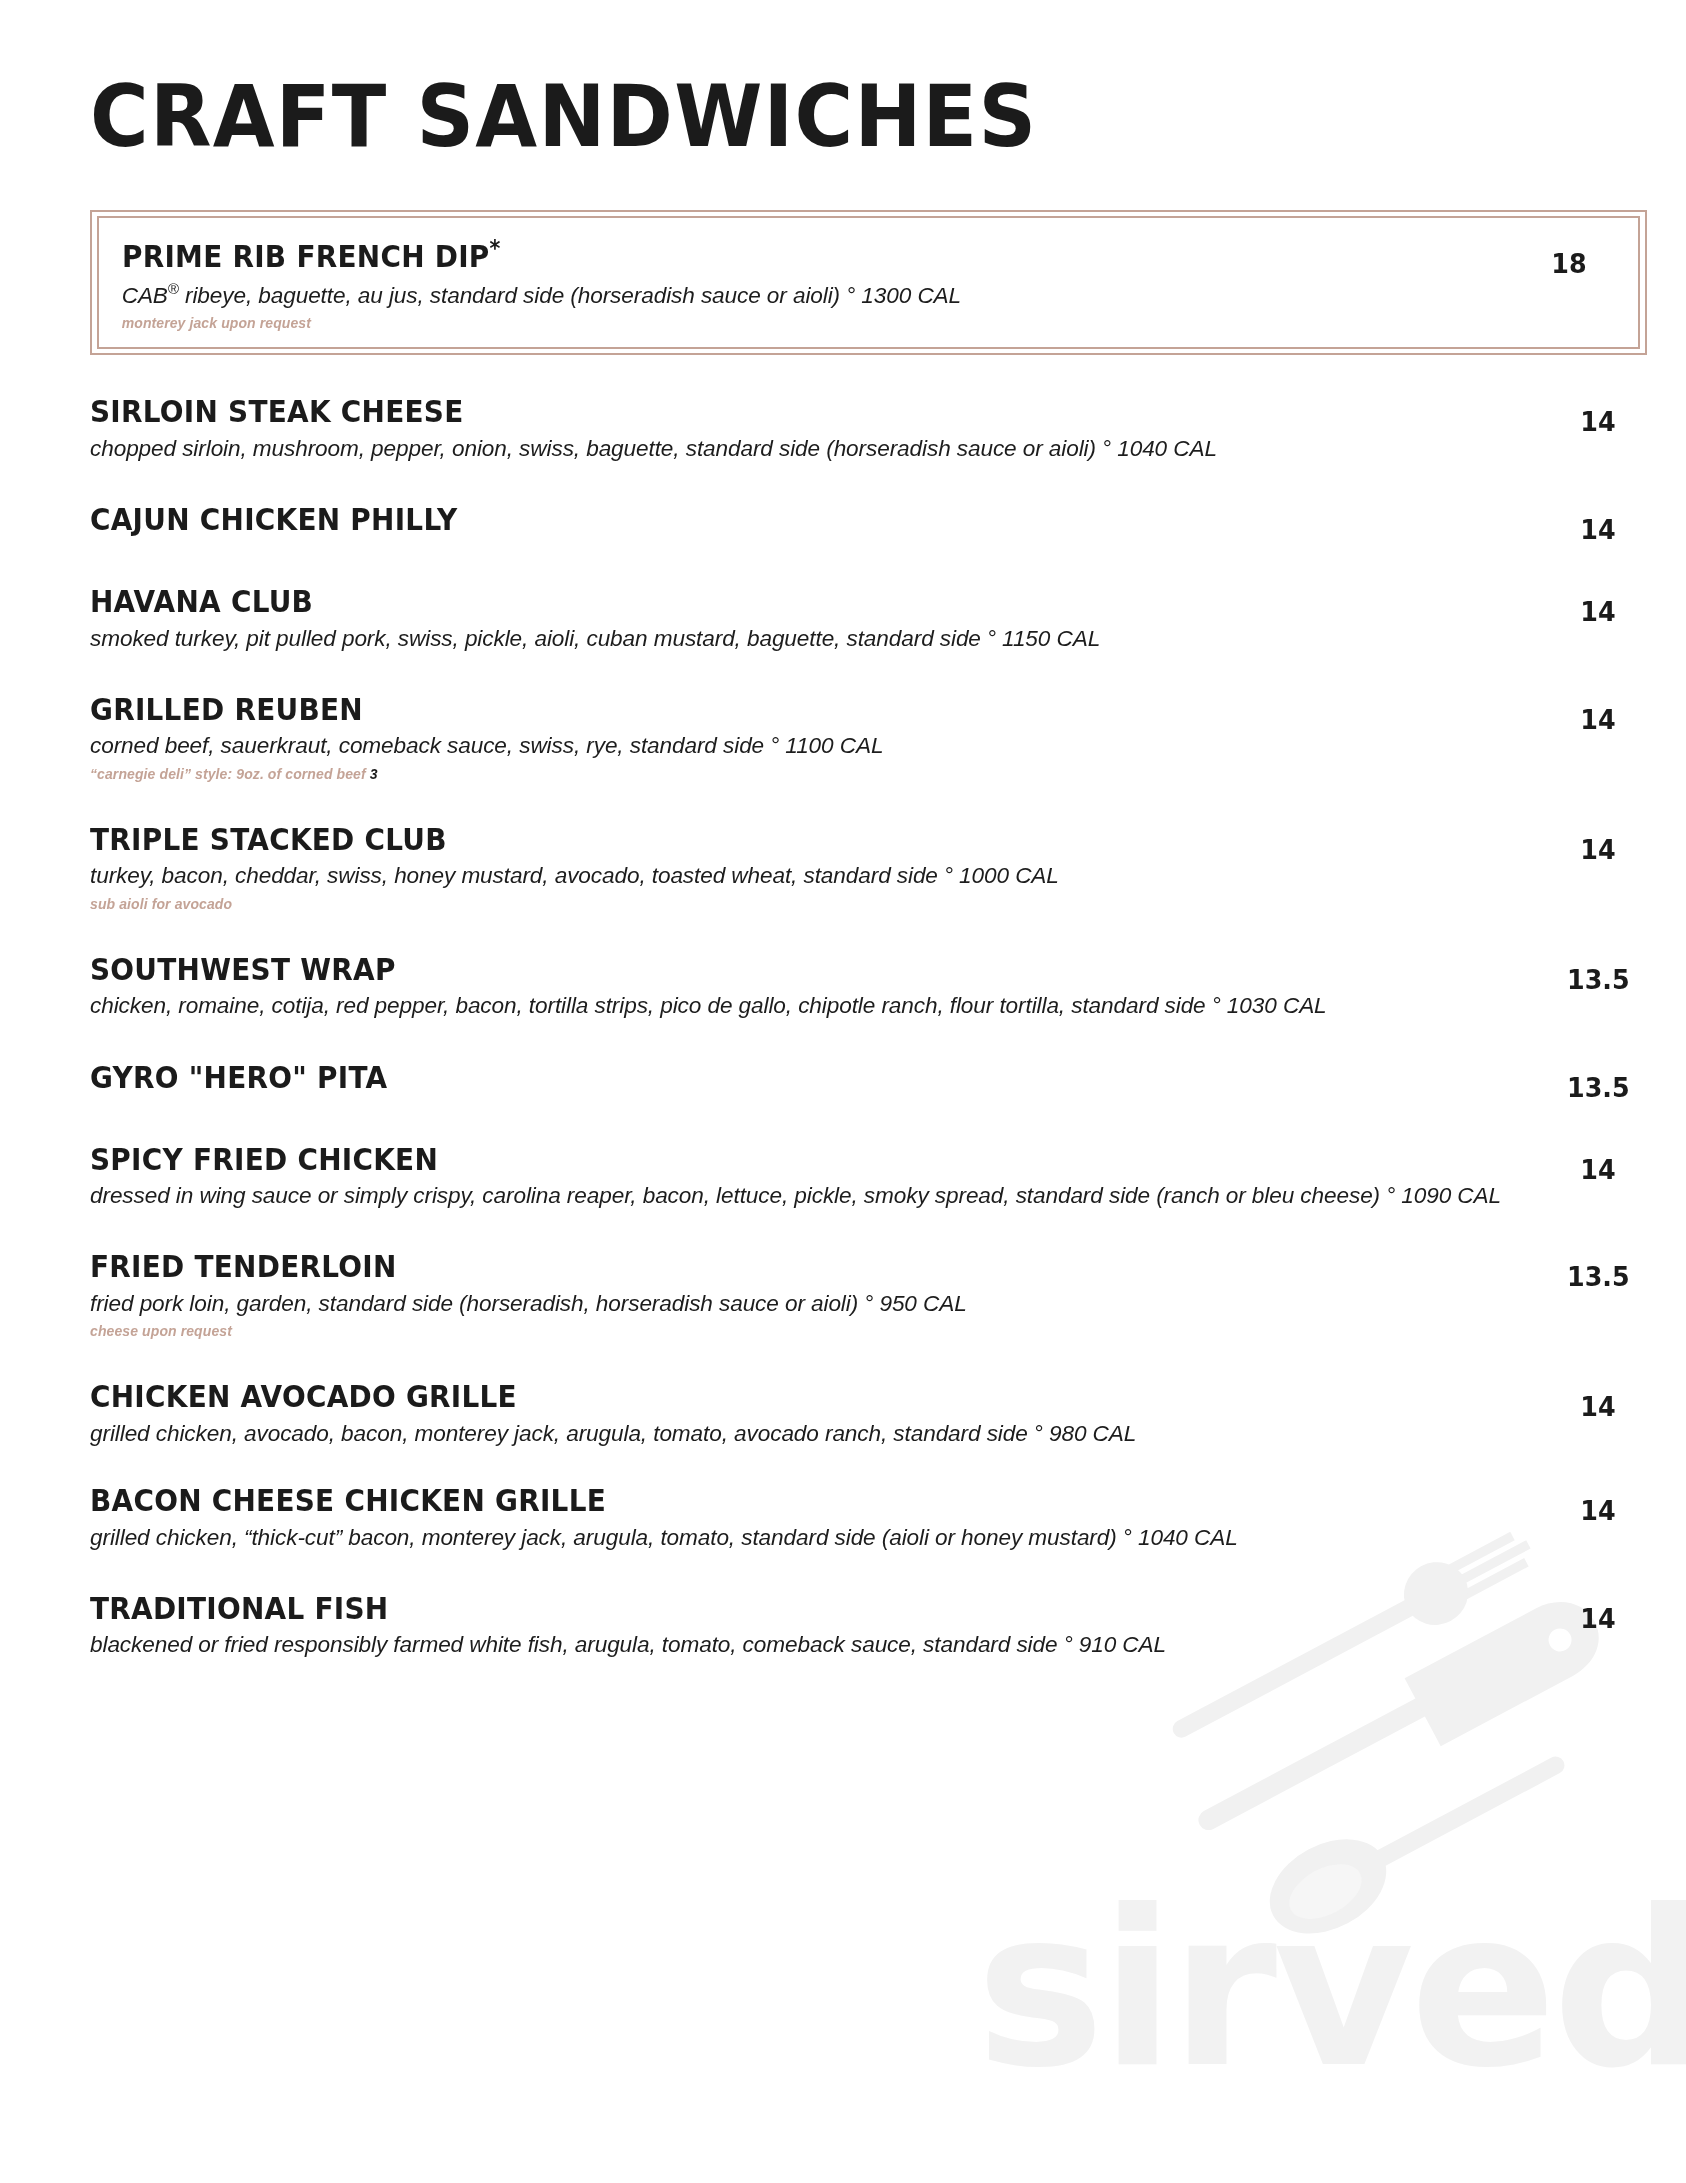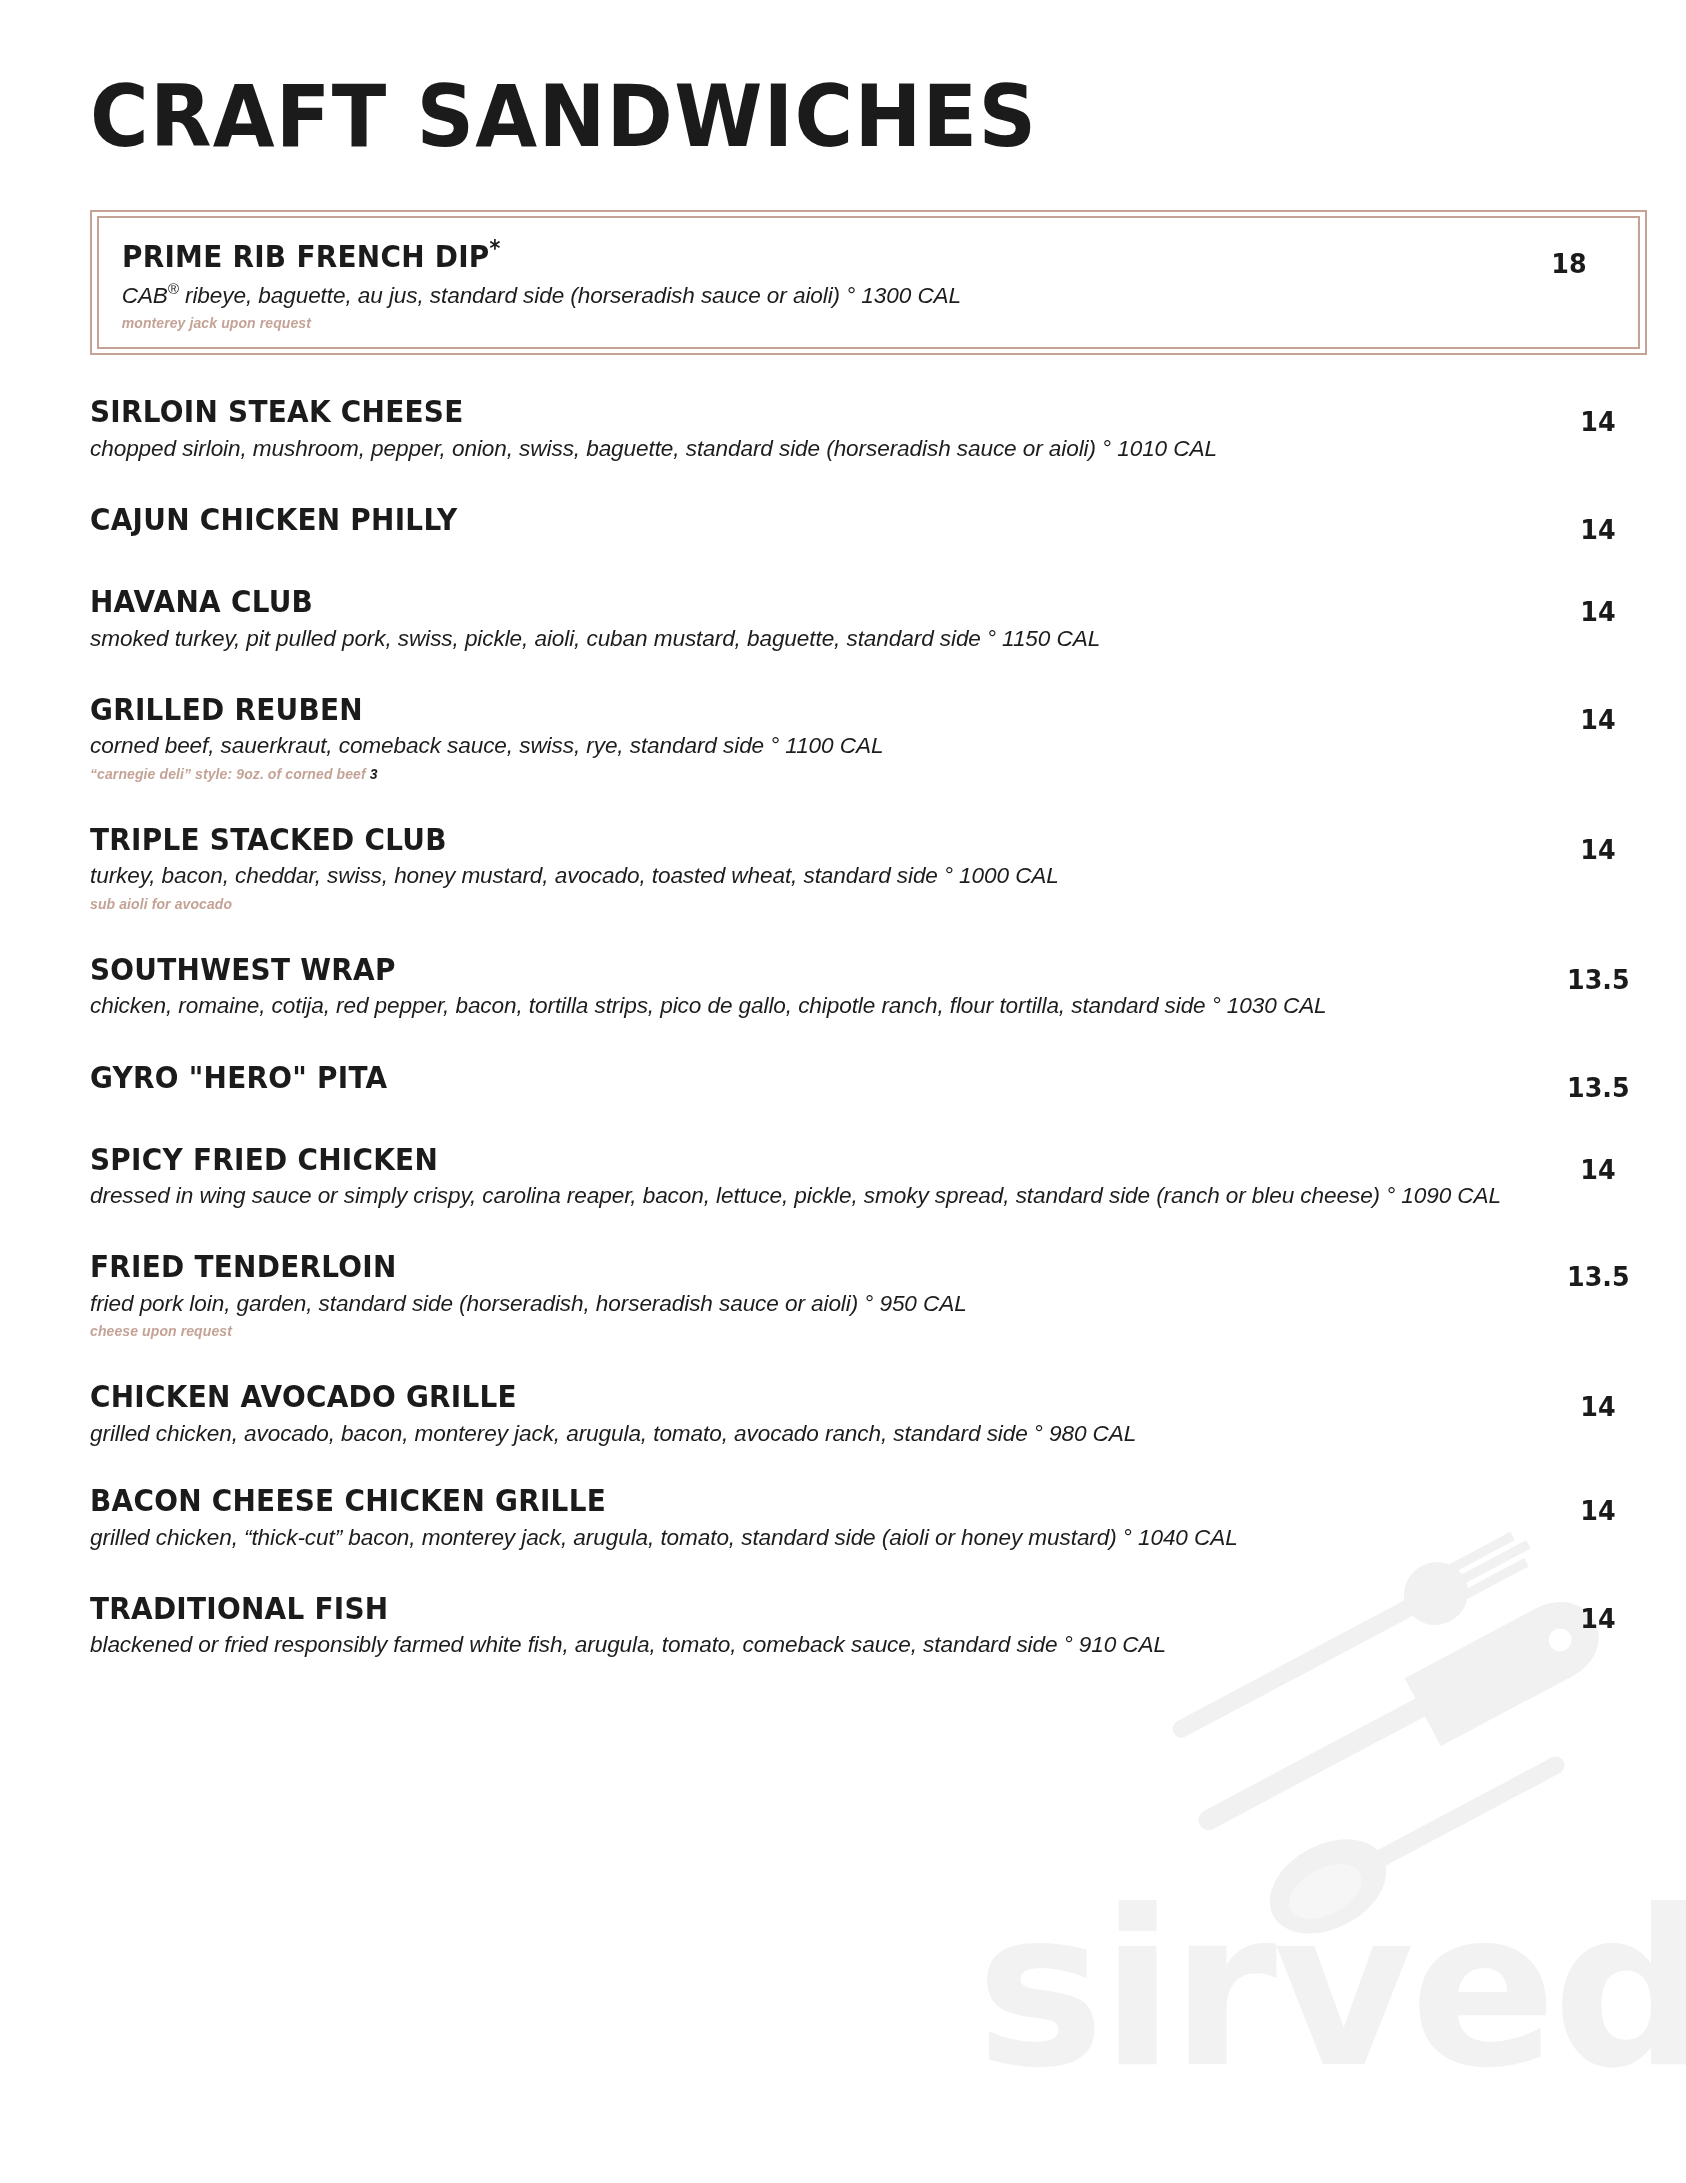--- a/index.html
+++ b/index.html
@@ -203,21 +203,21 @@
           </div>
         </div>
       </div>
     </div>
 
     <div>
 
       <div class="item">
         <div class="item-main">
           <div class="item-name">SIRLOIN STEAK CHEESE</div>
-          <div class="item-desc">chopped sirloin, mushroom, pepper, onion, swiss, baguette, standard side (horseradish sauce or aioli) ° 1010 CAL</div>
+          <div class="item-desc">chopped sirloin, mushroom, pepper, onion, swiss, baguette, standard side (horseradish sauce or aioli) ° 1040 CAL</div>
         </div>
         <div class="item-price-col"><span class="item-price">14</span></div>
       </div>
 
       <div class="item">
         <div class="item-main">
           <div class="item-name">CAJUN CHICKEN PHILLY</div>
         </div>
         <div class="item-price-col"><span class="item-price">14</span></div>
       </div>

